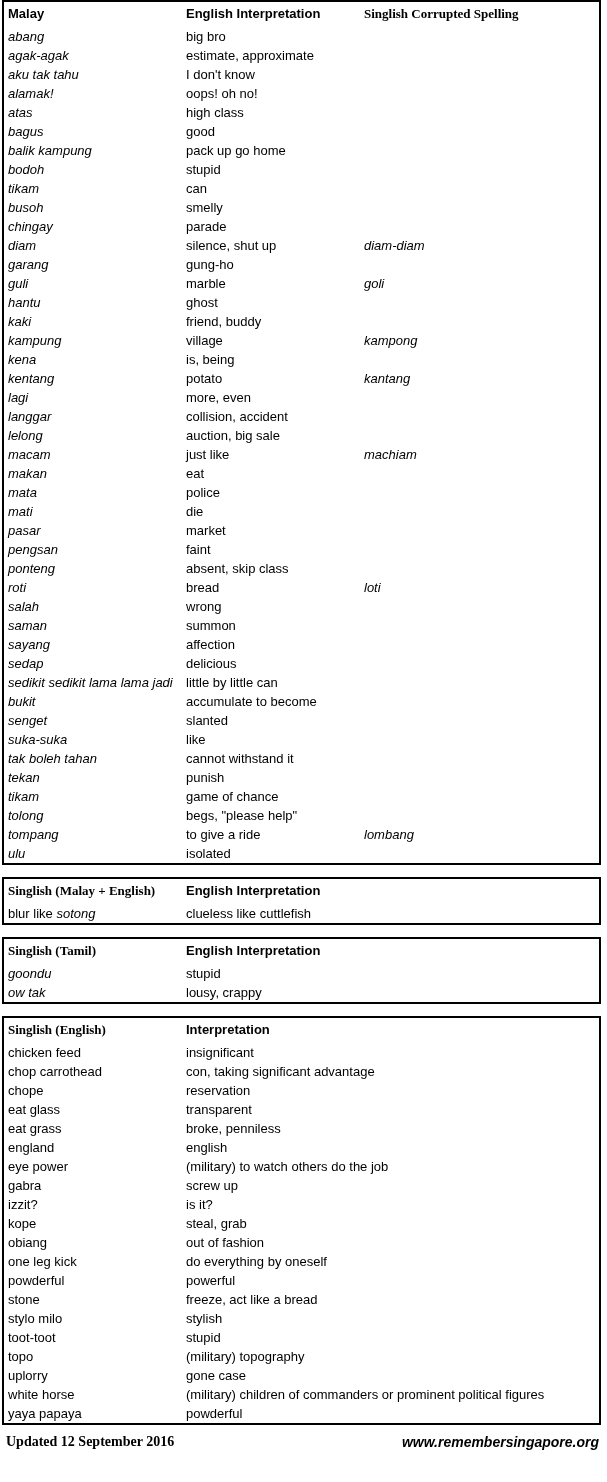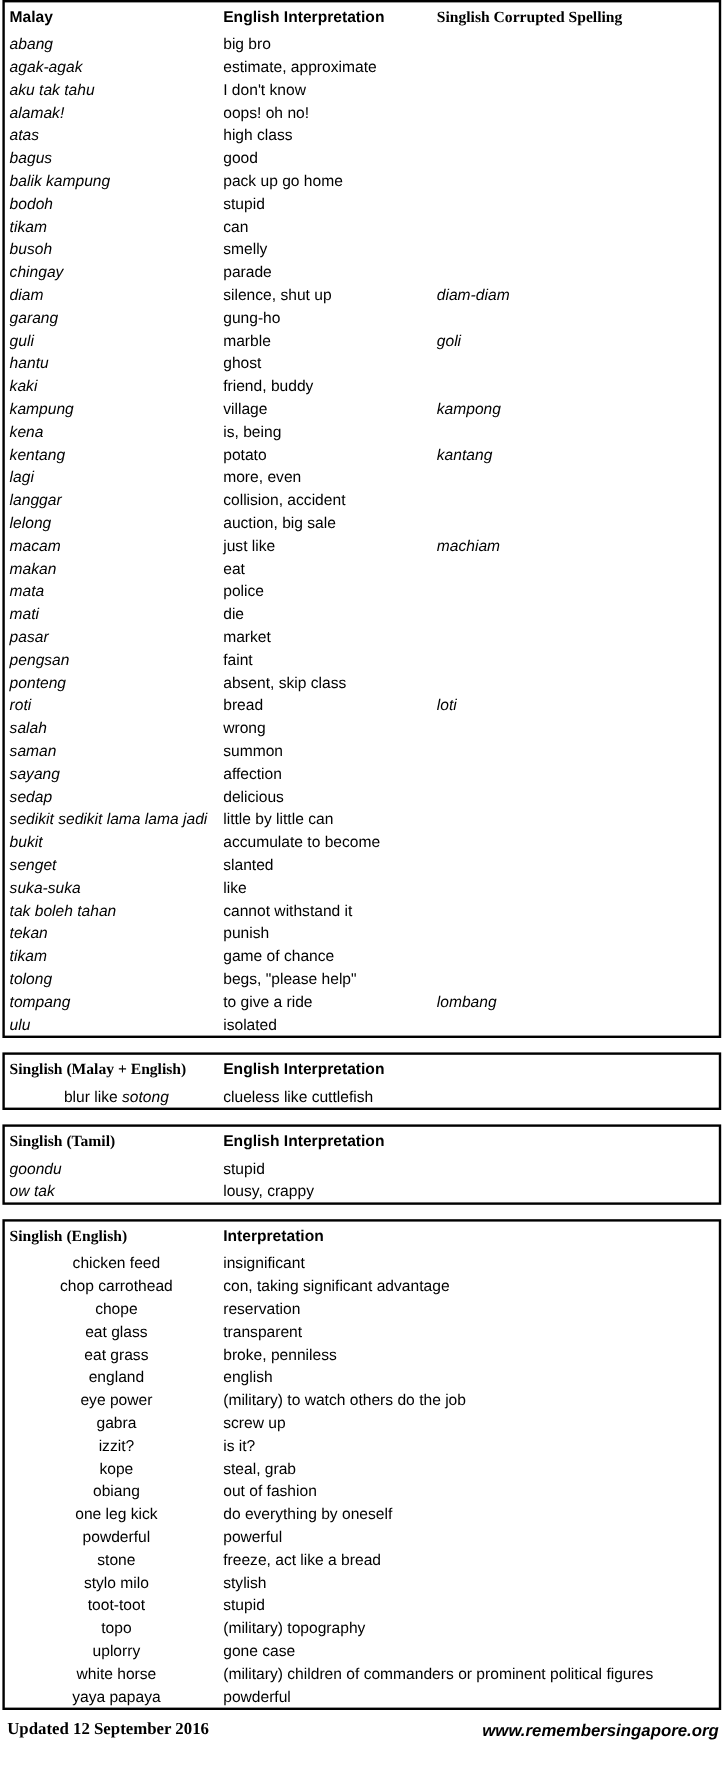--- a/index.html
+++ b/index.html
@@ -79,21 +79,20 @@
   }
 
   
   td.term-it {
     font-style: italic;
     font-size: 13px;
   }
   td.term-up {
     font-style: normal;
     font-size: 13px;
-    text-align: center;
   }
   td.meaning {
     font-style: normal;
     font-size: 13px;
   }
   td.corrupt {
     font-style: italic;
     font-size: 13px;
   }
   .em-it { font-style: italic; }

